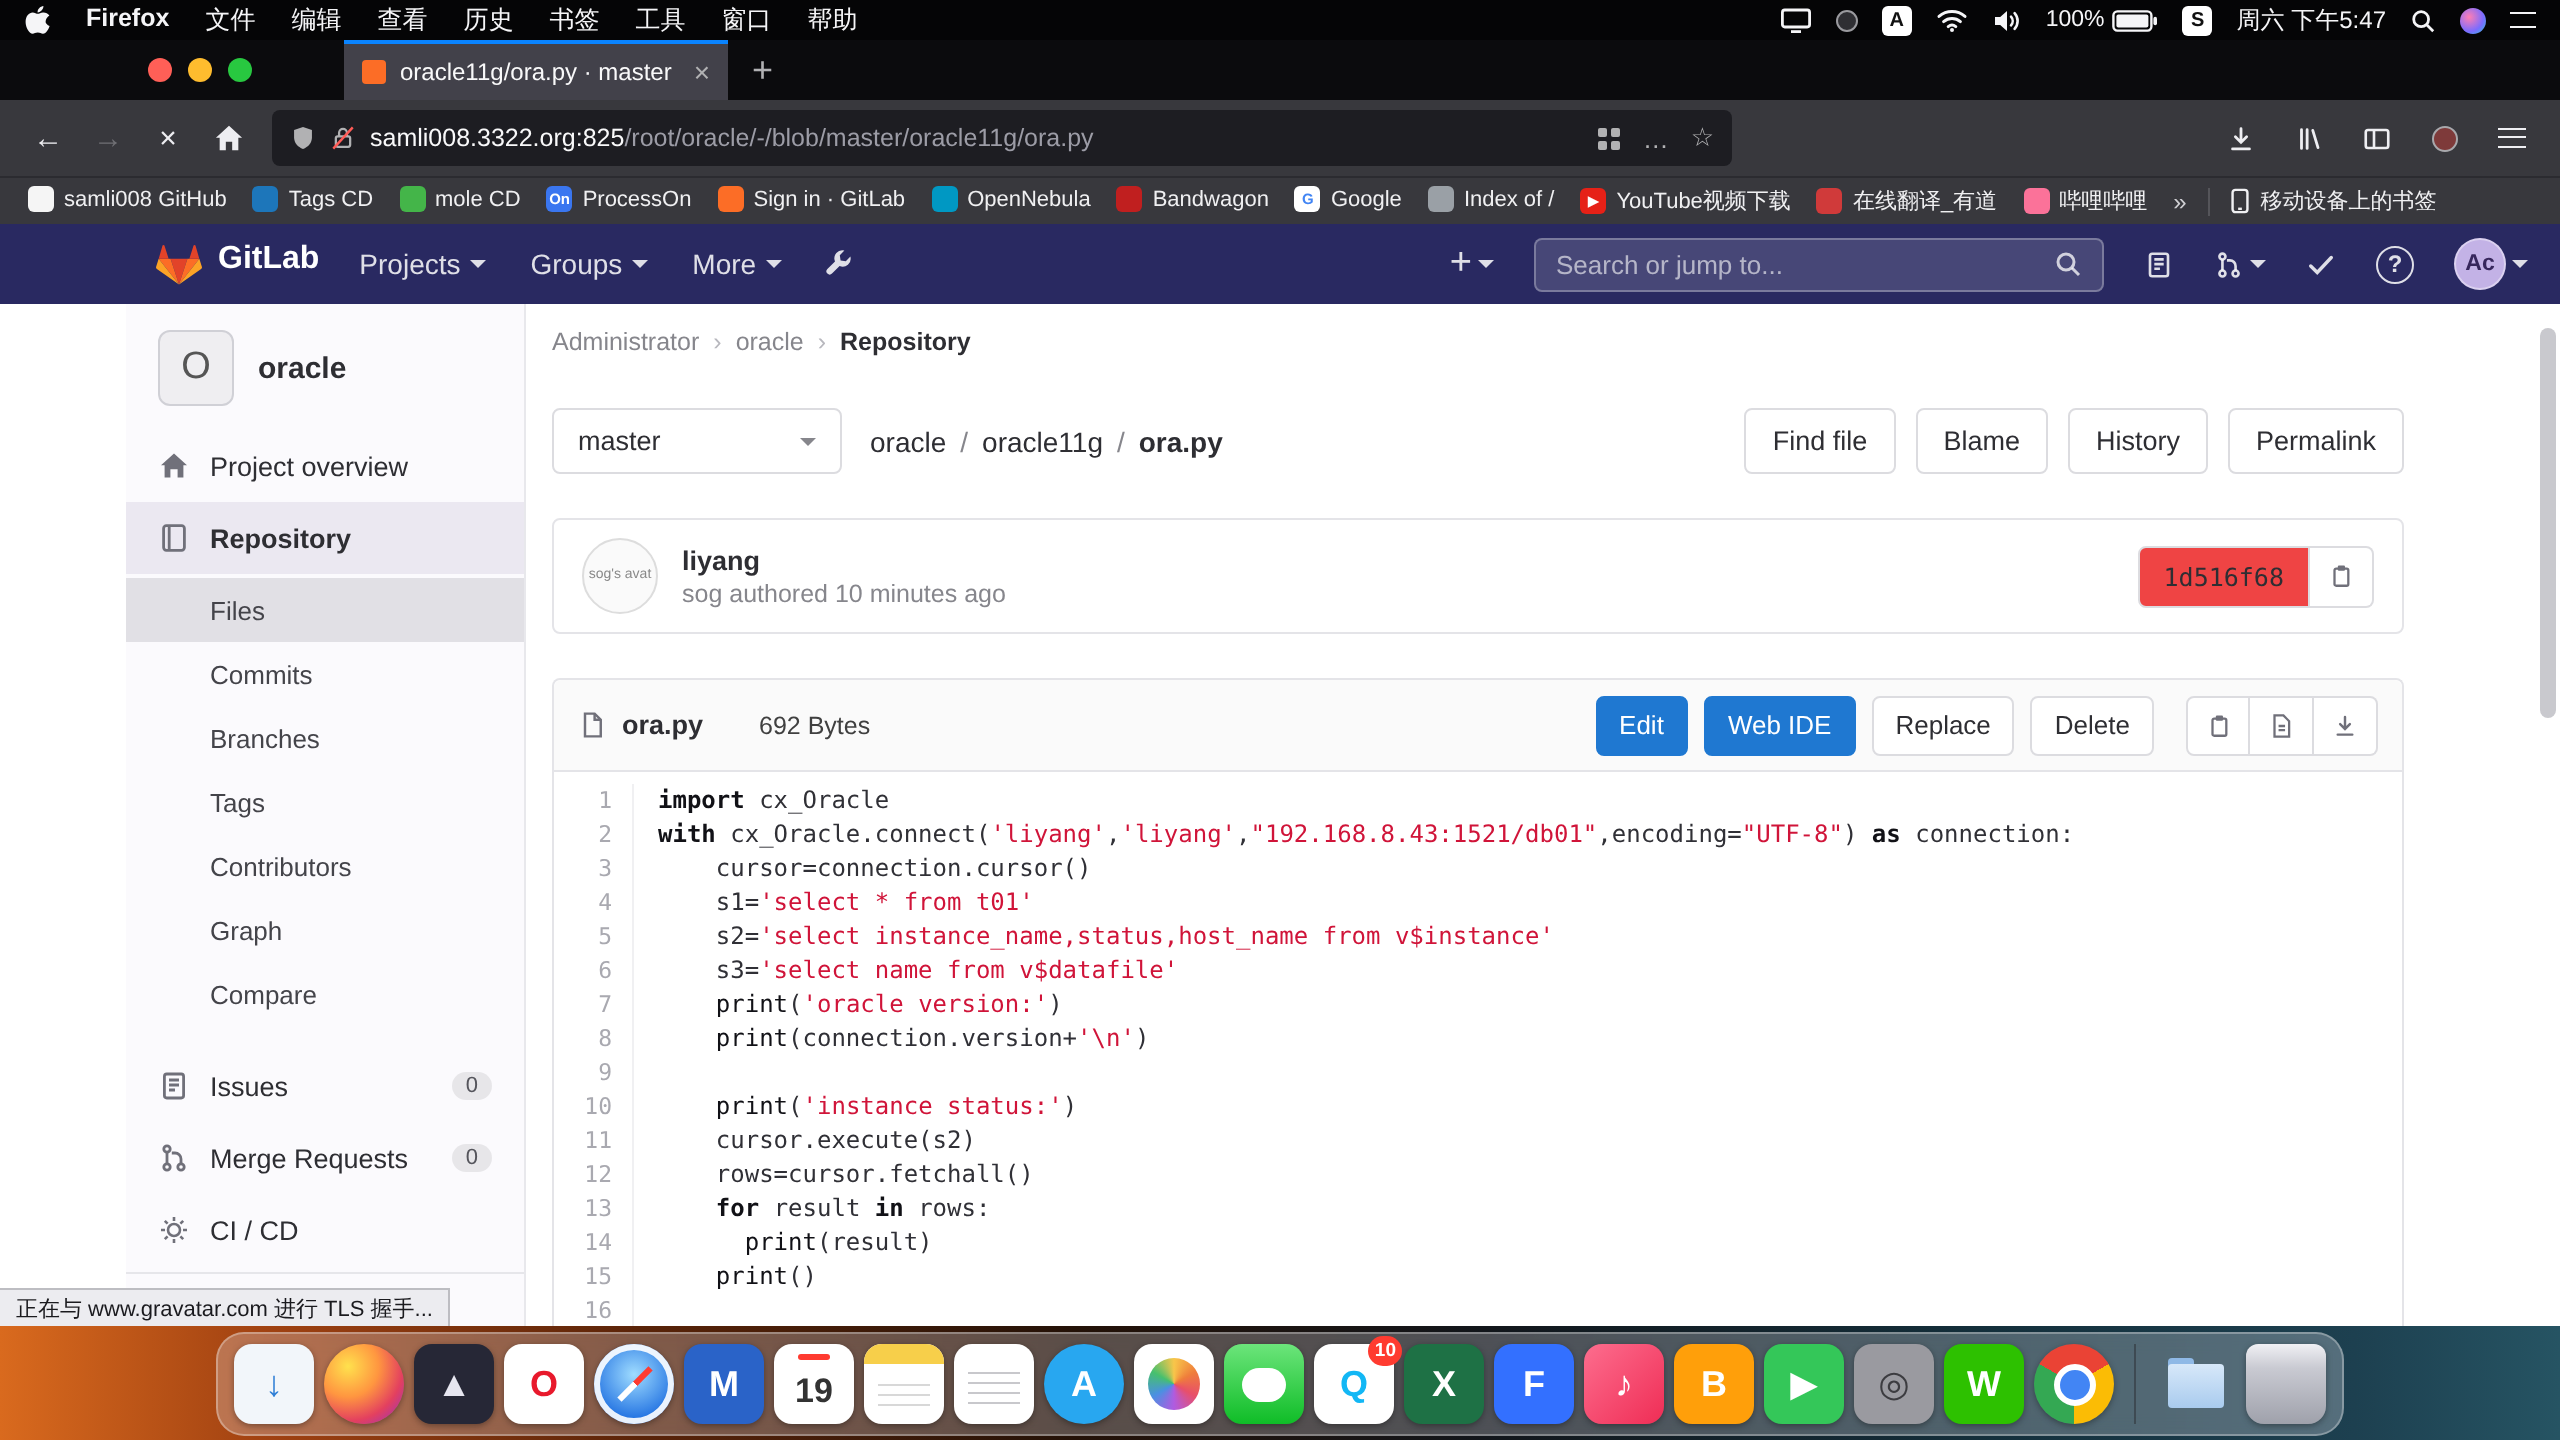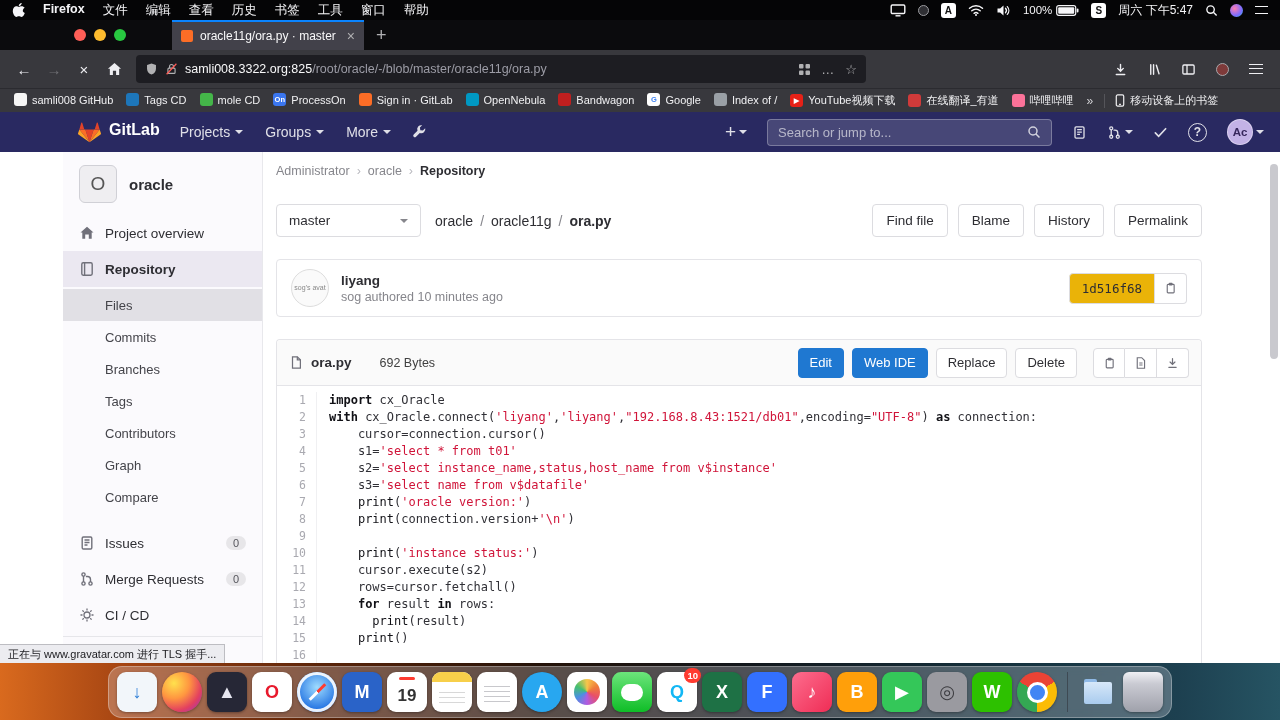--- a/index.html
+++ b/index.html
@@ -103,21 +103,21 @@
   .fp-sep{color:#86868c}
   .fn-buttons{margin-left:auto;display:flex;gap:10px}
   .btn{height:33px;padding:0 13px;border:1px solid #dcdce0;border-radius:4px;background:#fff;color:#2e2e33;font-size:13.5px;font-family:inherit;cursor:pointer;white-space:nowrap}
   .btn-primary{background:#1f78d1;border-color:#1f78d1;color:#fff}
   .commit-box{margin-top:22px;border:1px solid #e4e4e8;border-radius:4px;height:58px;display:flex;align-items:center;gap:12px;padding:0 14px}
   .c-avatar{width:38px;height:38px;border-radius:50%;border:1px solid #ddd;background:#fafafa;color:#888;font-size:7px;display:flex;align-items:center;justify-content:center;text-align:center;overflow:hidden;line-height:1.15;word-break:break-all;padding:2px;flex:0 0 38px}
   .c-texts{display:flex;flex-direction:column;gap:2px}
   .c-author{font-size:13.5px;font-weight:600}
   .c-meta{font-size:12.5px;color:#86868c}
   .c-hash-group{margin-left:auto;display:flex}
-  .c-hash{height:31px;display:flex;align-items:center;padding:0 12px;border:1px solid #dcdce0;border-radius:4px 0 0 4px;font-family:"DejaVu Sans Mono","Liberation Mono",monospace;font-size:12.5px;background:#eab308}
+  .c-hash{height:31px;display:flex;align-items:center;padding:0 12px;border:1px solid #dcdce0;border-radius:4px 0 0 4px;font-family:"DejaVu Sans Mono","Liberation Mono",monospace;font-size:12.5px;background:#ef4444}
   .c-copy{width:32px;height:31px;border:1px solid #dcdce0;border-left:none;border-radius:0 4px 4px 0;display:flex;align-items:center;justify-content:center;color:#70707a;background:#fff;cursor:pointer}
   .file-box{margin-top:22px;border:1px solid #e4e4e8;border-bottom:none;border-radius:4px 4px 0 0}
   .fb-head{height:46px;background:#fafafa;border-bottom:1px solid #e4e4e8;display:flex;align-items:center;gap:8px;padding:0 12px;border-radius:4px 4px 0 0;color:#70707a}
   .fb-name{font-weight:600;font-size:13.5px;color:#2e2e33}
   .fb-size{color:#404040;font-size:12.5px;margin-left:20px}
   .fb-actions{margin-left:auto;display:flex;gap:8px}
   .fb-actions .btn{height:30px;padding:0 11px;font-size:13px}
   .fb-icon-group{display:flex;margin-left:8px}
   .ib{width:32px;height:30px;border:1px solid #dcdce0;background:#fff;display:flex;align-items:center;justify-content:center;color:#70707a;cursor:pointer}
   .ib:first-child{border-radius:4px 0 0 4px}

